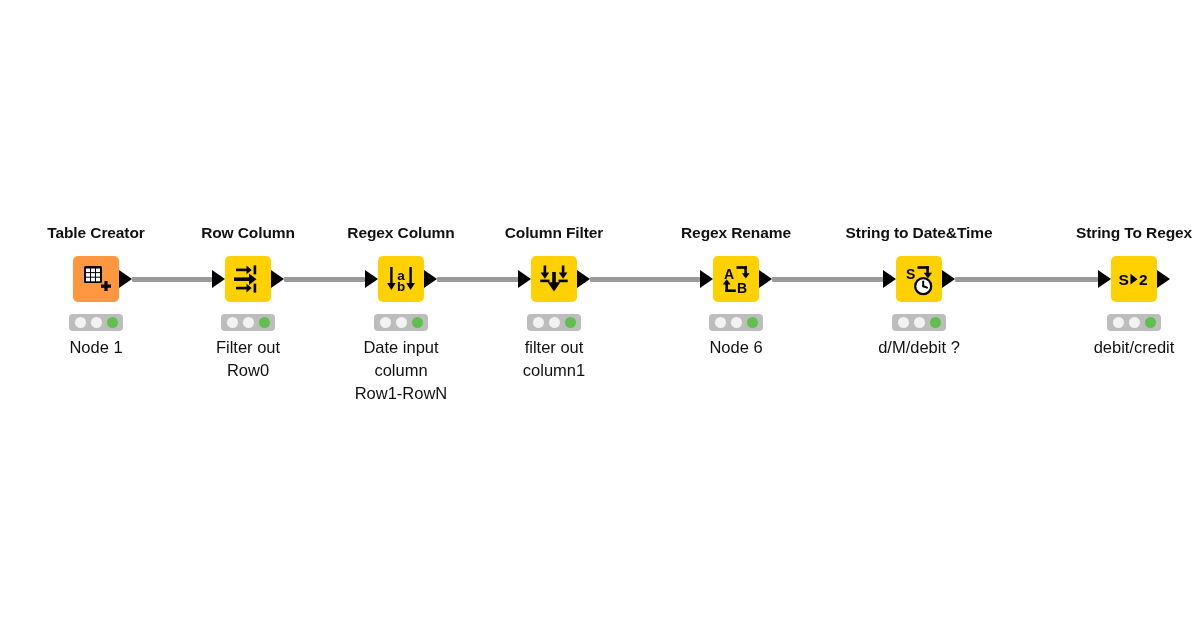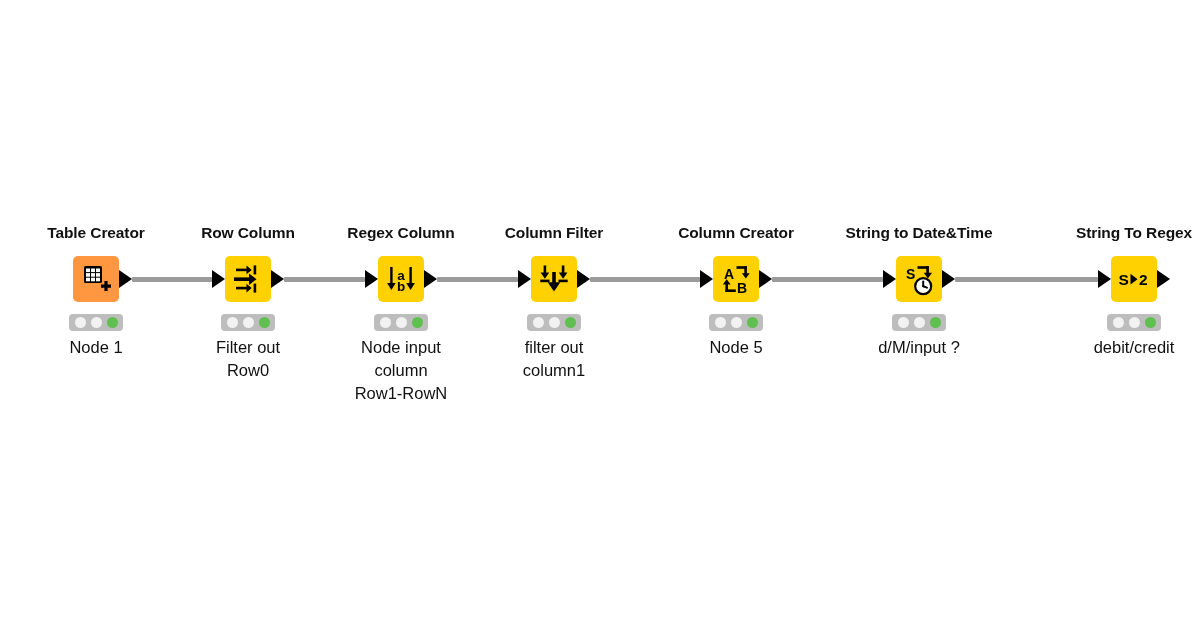--- a/index.html
+++ b/index.html
@@ -193,21 +193,21 @@
       </svg>
         </span>
         <span class="port in"></span>
         <span class="port out"></span>
       </div>
       <div class="status">
         <span class="dot"></span>
         <span class="dot"></span>
         <span class="dot green"></span>
       </div>
-      <div class="node-label">Node input
+      <div class="node-label">Date input
 column
 Row1-RowN</div>
     </div>
     <div class="node-wrap" style="left: 463px; top: 224px;">
       <div class="node-title">Column Filter</div>
       <div class="node-body yellow">
         <span class="icon">
           <svg viewBox="0 0 46 46" aria-hidden="true">
         <g fill="#000">
           <rect x="12.6" y="9.5" width="2.6" height="9.5"></rect>
@@ -226,21 +226,21 @@
       </div>
       <div class="status">
         <span class="dot"></span>
         <span class="dot"></span>
         <span class="dot green"></span>
       </div>
       <div class="node-label">filter out
 column1</div>
     </div>
     <div class="node-wrap" style="left: 645px; top: 224px;">
-      <div class="node-title">Column Creator</div>
+      <div class="node-title">Regex Rename</div>
       <div class="node-body yellow">
         <span class="icon">
           <svg viewBox="0 0 46 46" aria-hidden="true">
         <text x="11" y="23" font-family="'Liberation Sans',sans-serif" font-size="14" font-weight="bold" fill="#000">A</text>
         <text x="24" y="37" font-family="'Liberation Sans',sans-serif" font-size="14" font-weight="bold" fill="#000">B</text>
         <g fill="#000">
           <rect x="23.5" y="10.2" width="10.4" height="2.6"></rect>
           <rect x="31.3" y="10.2" width="2.6" height="8.5"></rect>
           <path d="M28.9 17.2h7.8l-3.9 5.4z"></path>
           <rect x="12.4" y="33.4" width="10.4" height="2.6"></rect>
@@ -250,21 +250,21 @@
       </svg>
         </span>
         <span class="port in"></span>
         <span class="port out"></span>
       </div>
       <div class="status">
         <span class="dot"></span>
         <span class="dot"></span>
         <span class="dot green"></span>
       </div>
-      <div class="node-label">Node 5</div>
+      <div class="node-label">Node 6</div>
     </div>
     <div class="node-wrap" style="left: 828px; top: 224px;">
       <div class="node-title">String to Date&amp;Time</div>
       <div class="node-body yellow">
         <span class="icon">
           <svg viewBox="0 0 46 46" aria-hidden="true">
         <text x="10" y="23" font-family="'Liberation Sans',sans-serif" font-size="14" font-weight="bold" fill="#000">S</text>
         <g fill="#000">
           <rect x="21.5" y="10.2" width="11.4" height="2.6"></rect>
           <rect x="30.3" y="10.2" width="2.6" height="8"></rect>
@@ -278,21 +278,21 @@
       </svg>
         </span>
         <span class="port in"></span>
         <span class="port out"></span>
       </div>
       <div class="status">
         <span class="dot"></span>
         <span class="dot"></span>
         <span class="dot green"></span>
       </div>
-      <div class="node-label">d/M/input ?</div>
+      <div class="node-label">d/M/debit ?</div>
     </div>
     <div class="node-wrap" style="left: 1043px; top: 224px;">
       <div class="node-title">String To Regex</div>
       <div class="node-body yellow">
         <span class="icon">
           <svg viewBox="0 0 46 46" aria-hidden="true">
         <text x="7.5" y="28.5" font-family="'Liberation Sans',sans-serif" font-size="15.5" font-weight="bold" fill="#000">S</text>
         <path d="M19.5 17.8l7 5.4-7 5.4z" fill="#000"></path>
         <text x="28" y="28.5" font-family="'Liberation Sans',sans-serif" font-size="15.5" font-weight="bold" fill="#000">2</text>
       </svg>

